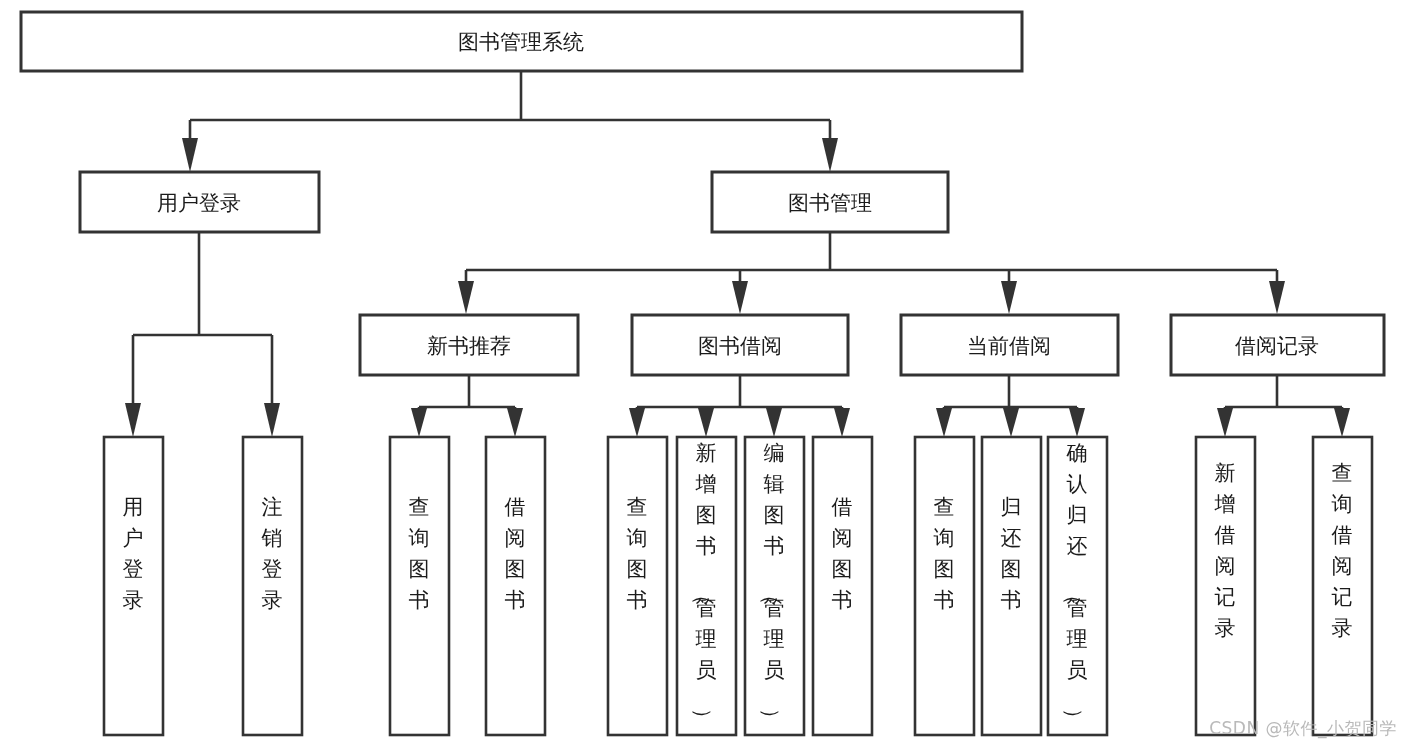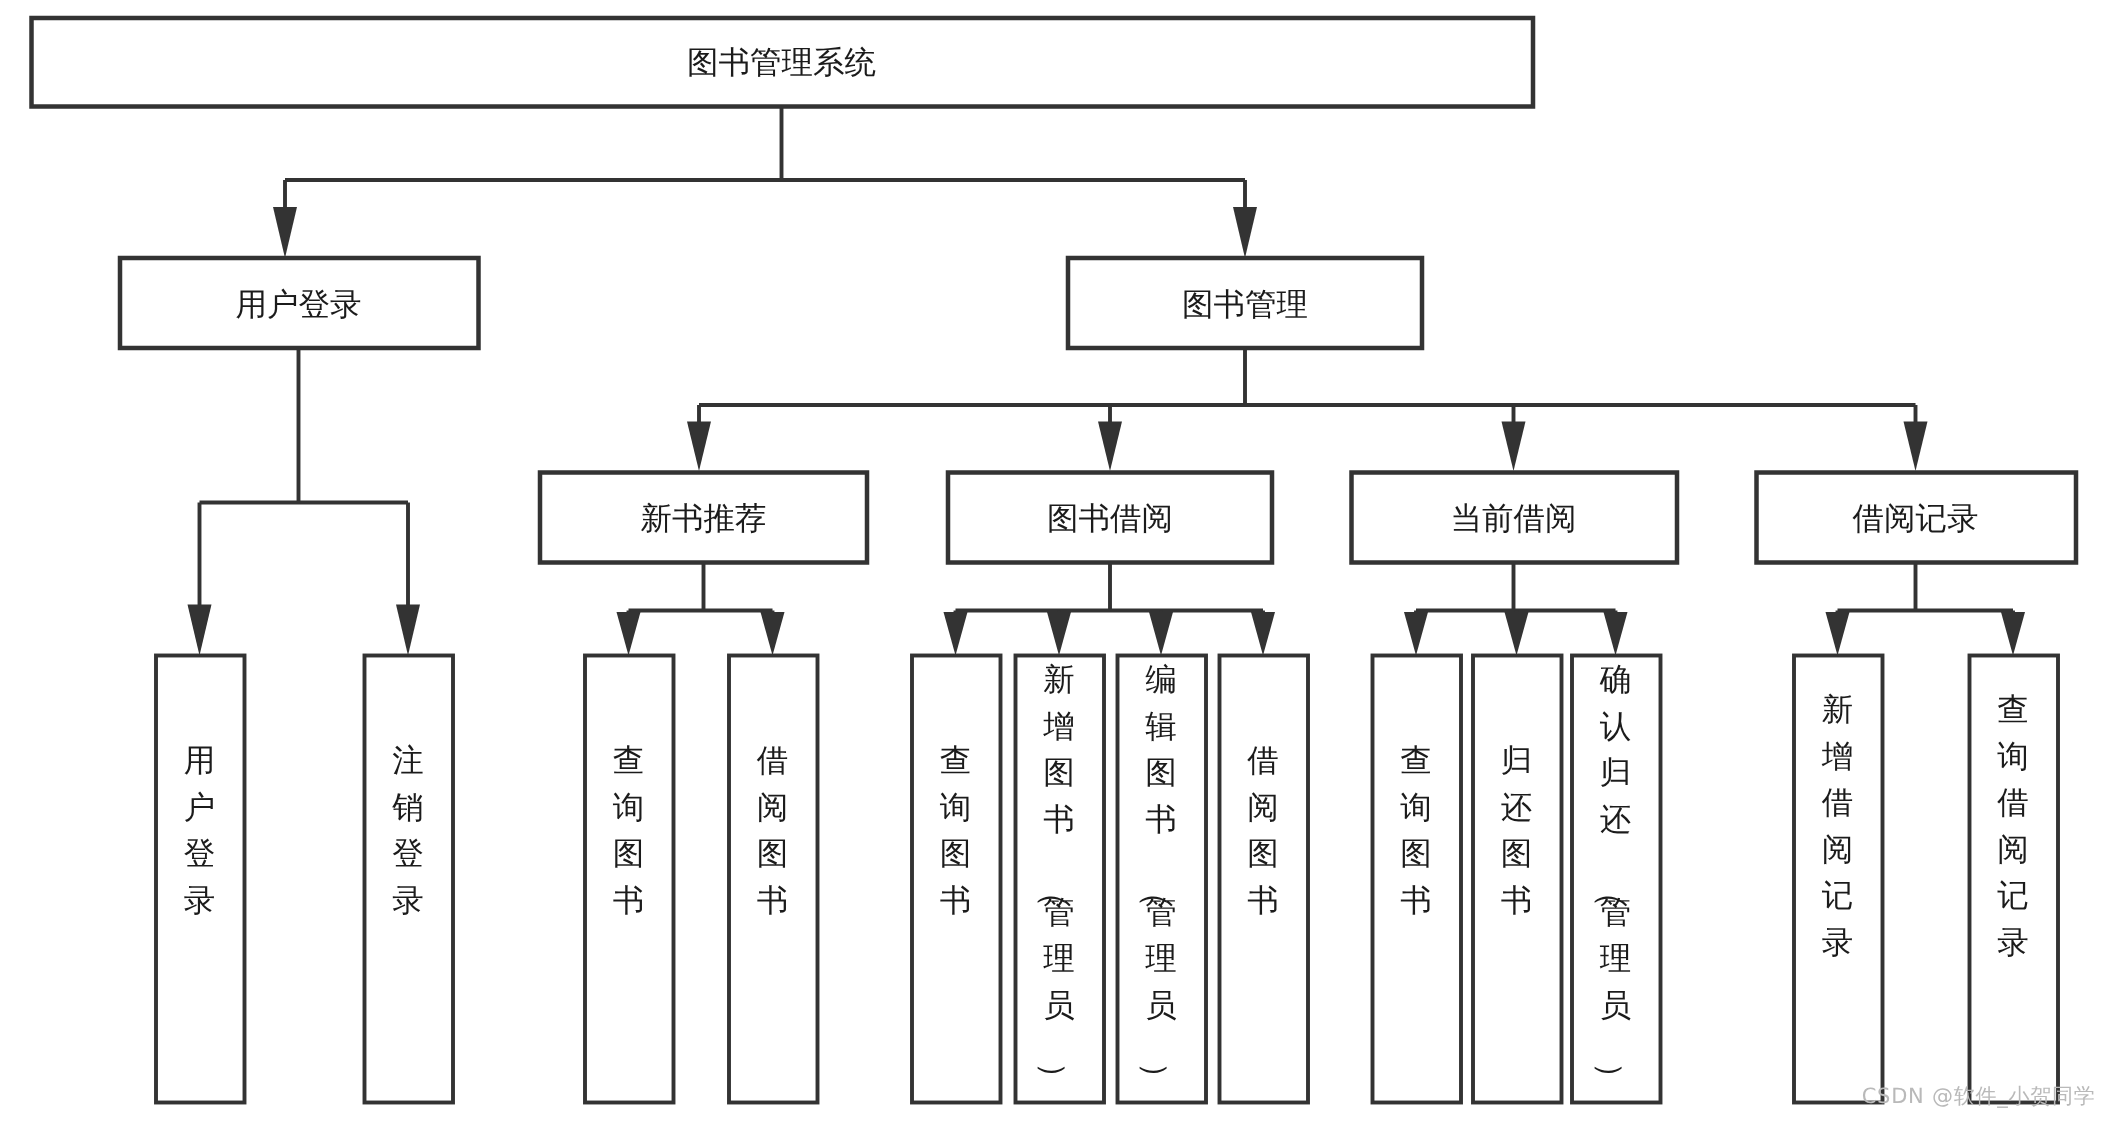--- a/index.html
+++ b/index.html
@@ -57,21 +57,21 @@
     font-family: "DejaVu Sans", "Liberation Sans", sans-serif;
     font-size: 21px;
     fill: #1b1b1b;
     text-anchor: middle;
   }
   .watermark {
     position: absolute;
     right: 8px;
     bottom: 6px;
     font-family: "DejaVu Sans", "Liberation Sans", sans-serif;
-    font-size: 14px;
+    font-size: 17px;
     color: #b9b9b9;
     letter-spacing: 0.5px;
     white-space: nowrap;
     pointer-events: none;
   }
 </style>
 </head>
 <body>
 
 <div id="diagram-root">

